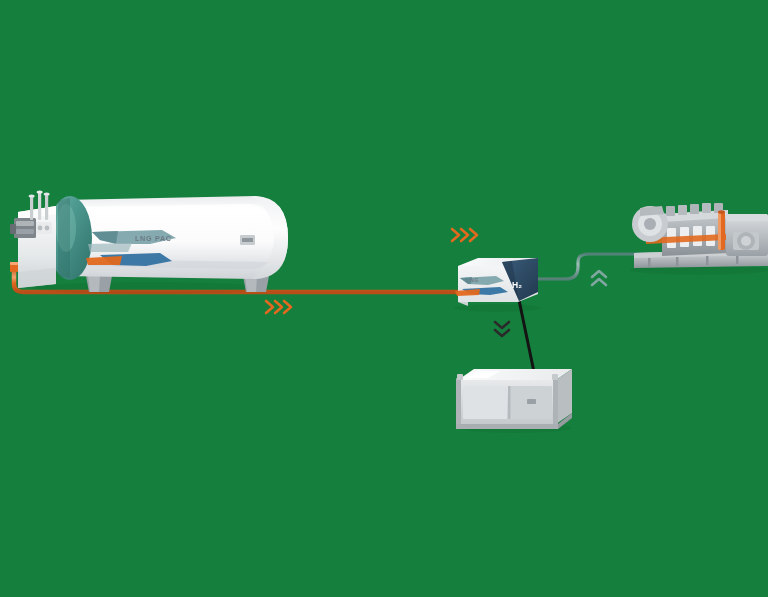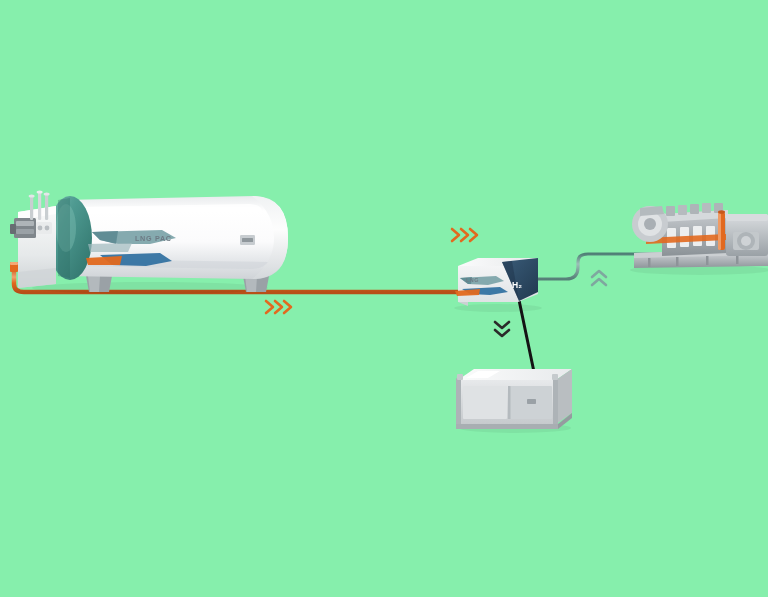--- a/index.html
+++ b/index.html
@@ -8,21 +8,21 @@
     padding: 0;
     background: #ffffff;
   }
   body {
     font-family: "Liberation Sans", sans-serif;
   }
   #stage {
     position: relative;
     width: 768px;
     height: 597px;
-    background: #86efac;
+    background: #15803d;
     overflow: hidden;
   }
   #diagram-svg {
     position: absolute;
     left: 0;
     top: 0;
     width: 768px;
     height: 597px;
     display: block;
   }

